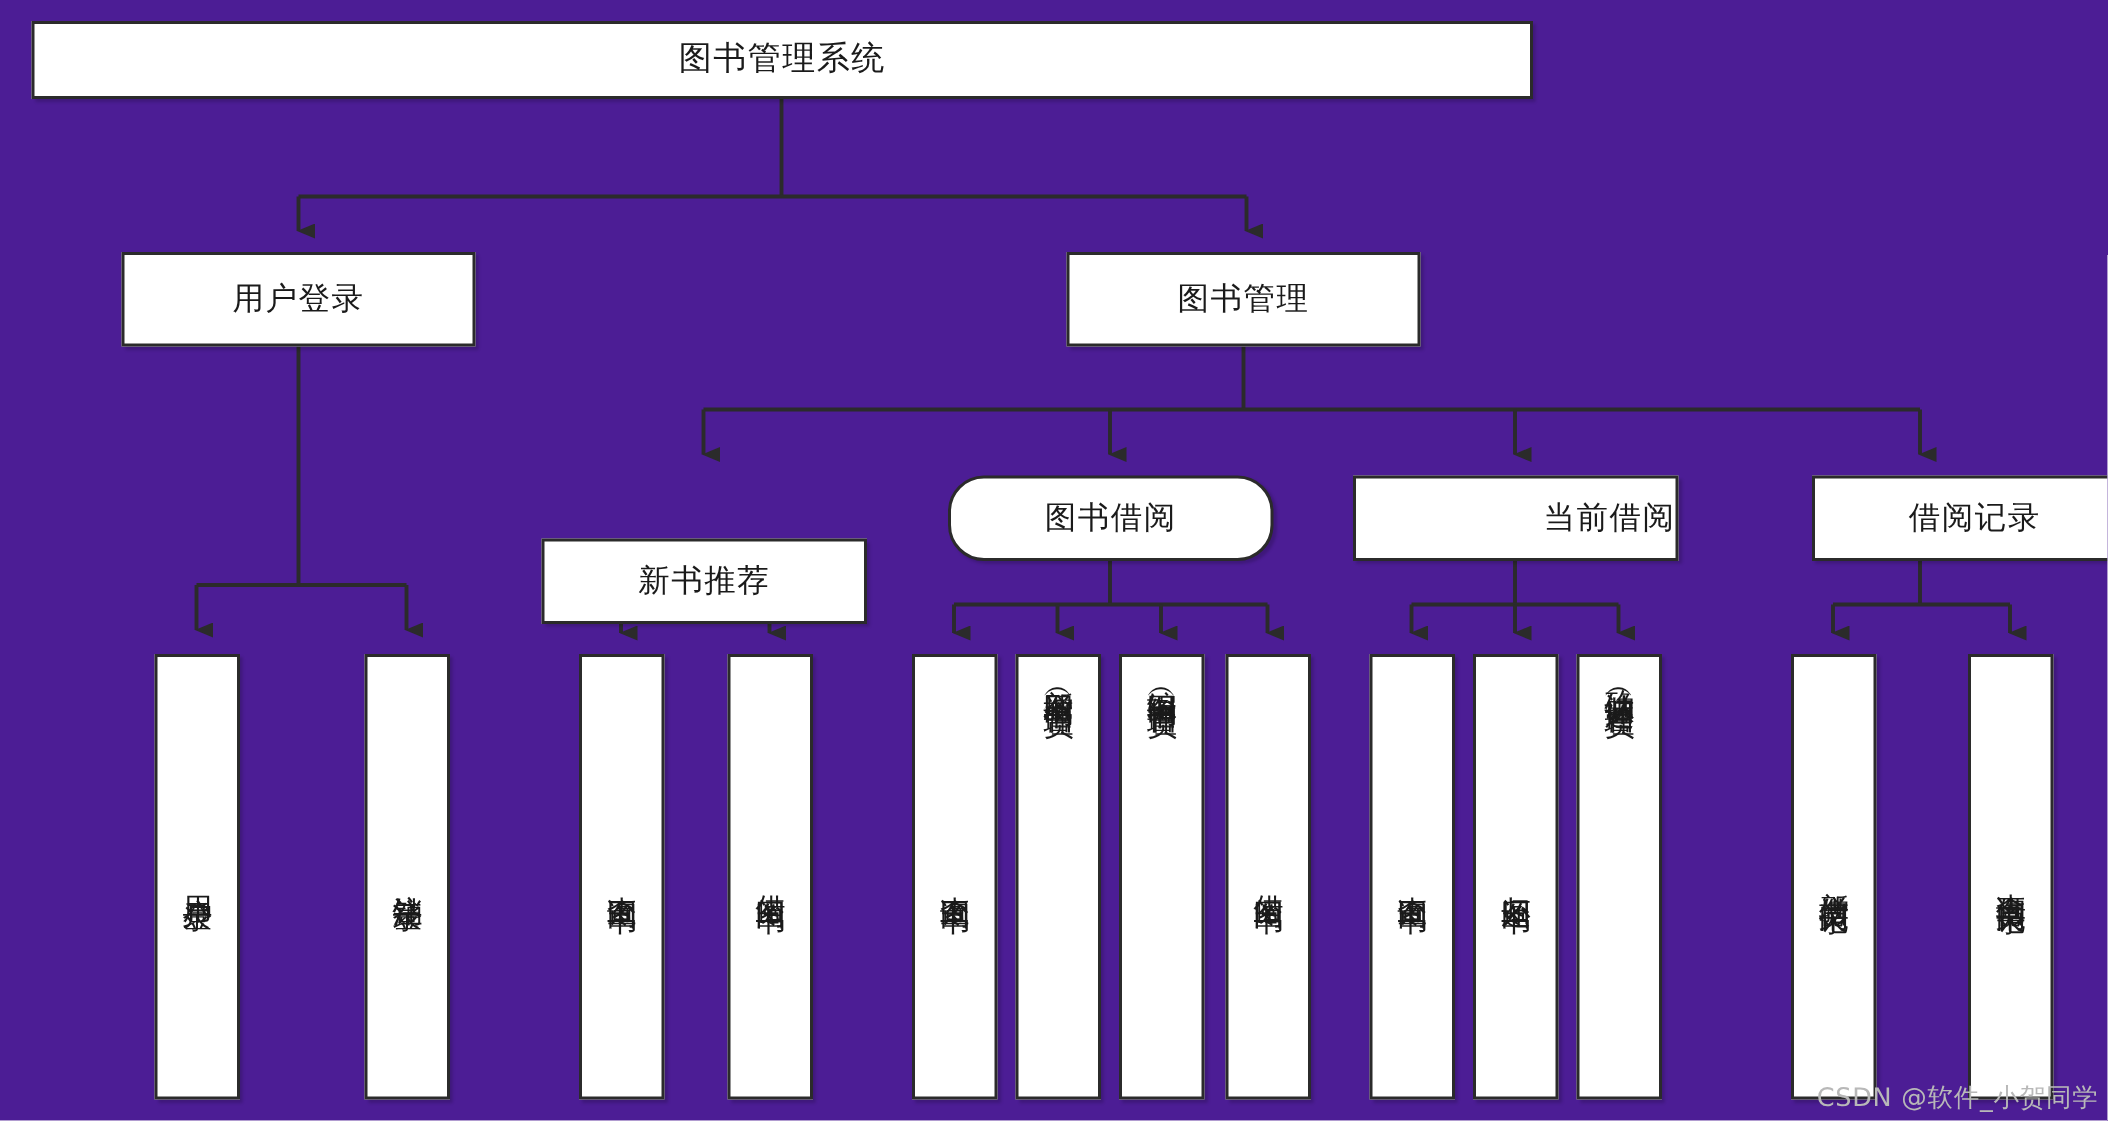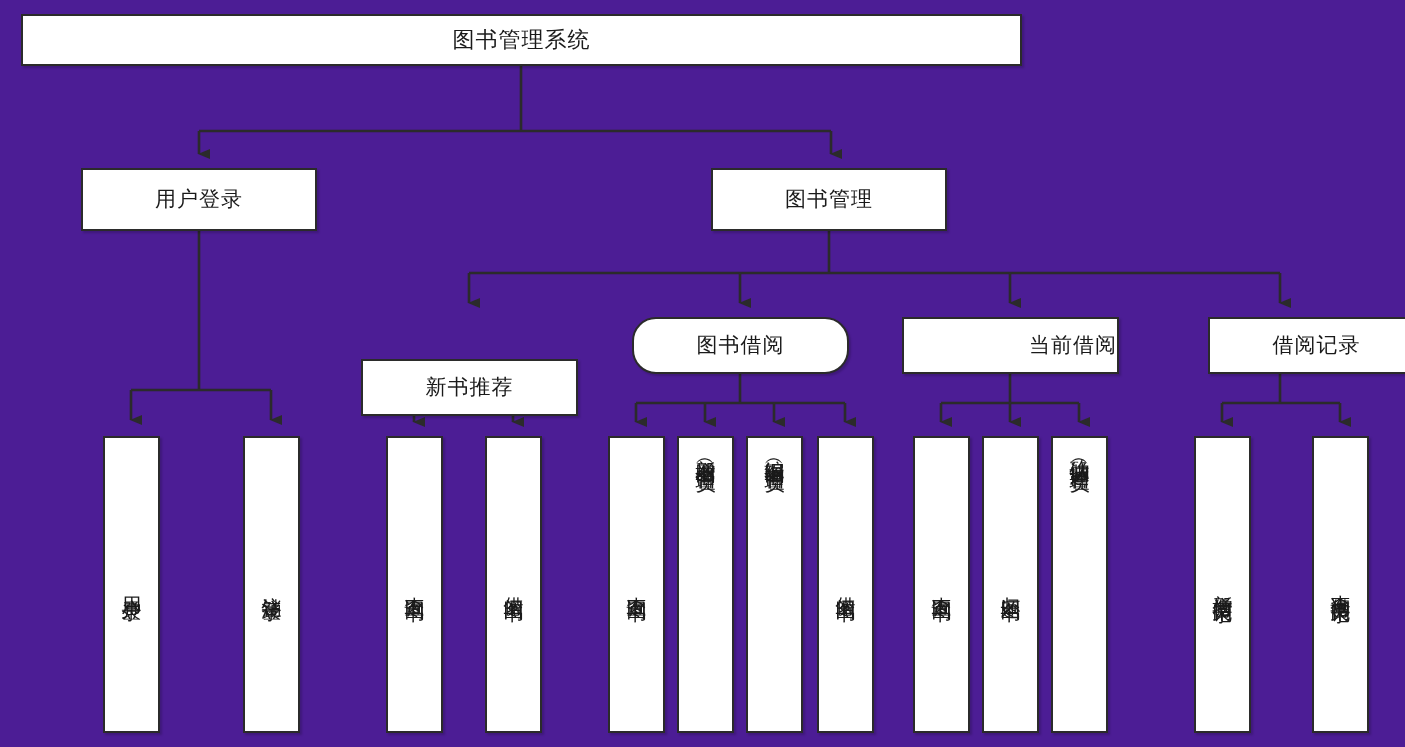--- a/index.html
+++ b/index.html
@@ -190,14 +190,15 @@
     <span class="vlabel">确认归还（管理员）</span>
   </div>
 
   <div class="node vert short" style="left:1194px; top:436px; width:57px; height:297px;">
     <span class="vlabel">新增借阅记录</span>
   </div>
   <div class="node vert short" style="left:1312px; top:436px; width:57px; height:297px;">
     <span class="vlabel">查询借阅记录</span>
   </div>
 
+  <div class="watermark">CSDN @软件_小贺同学</div>
 
 </div>
 
 </body></html>

